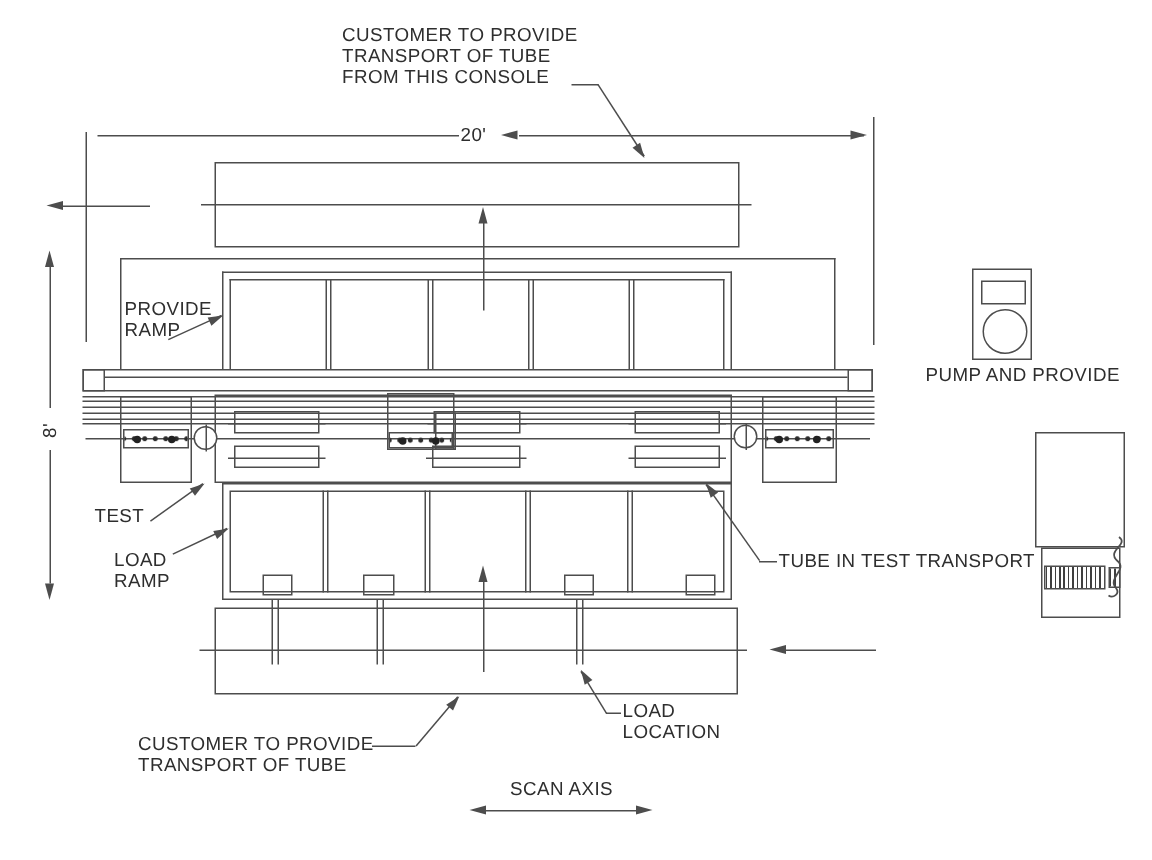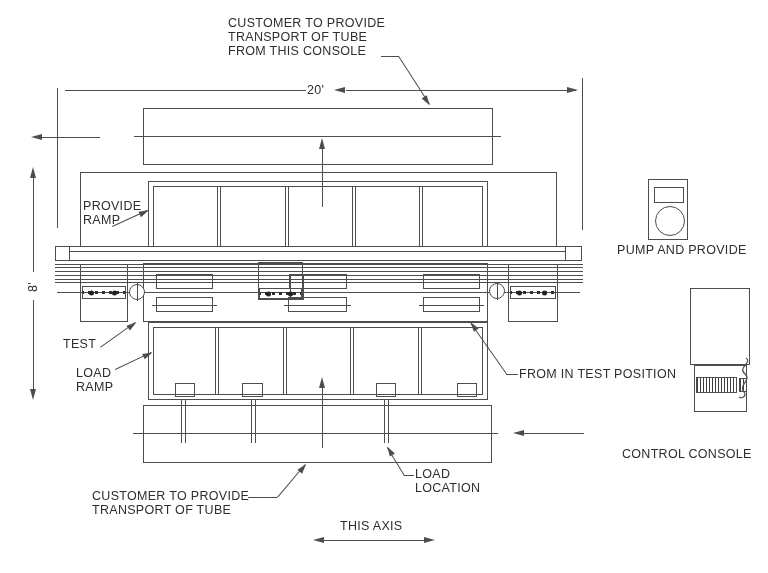--- a/index.html
+++ b/index.html
@@ -169,38 +169,37 @@
 
   <div class="lbl" style="left:415px;top:467px;">
     <div>LOAD</div>
     <div>LOCATION</div>
   </div>
   <div class="g hl" style="left:404px;top:475px;width:10px;"></div>
   <div class="g lead" style="left:404px;top:476px;width:33px;transform:rotate(-121.3deg);">
     <div class="tip"></div>
   </div>
 
-  <div class="lbl" style="left:519px;top:367px;">FROM IN TEST POSITION</div>
+  <div class="lbl" style="left:519px;top:367px;">TUBE IN TEST TRANSPORT</div>
   <div class="g hl" style="left:506px;top:374px;width:12px;"></div>
   <div class="g lead" style="left:506px;top:374px;width:62px;transform:rotate(-125.2deg);">
     <div class="tip"></div>
   </div>
 
-  <div class="lbl" style="left:340px;top:519px;">THIS AXIS</div>
+  <div class="lbl" style="left:340px;top:519px;">SCAN AXIS</div>
   <div class="g hl" style="left:320px;top:540px;width:105px;"></div>
   <div class="g tl" style="left:313px;top:537px;"></div>
   <div class="g tr" style="left:424px;top:537px;"></div>
 
   <div class="g box" style="left:648px;top:179px;width:40px;height:61px;"></div>
   <div class="g box" style="left:654px;top:187px;width:30px;height:16px;"></div>
   <div class="g circ" style="left:655px;top:206px;width:30px;height:30px;"></div>
   <div class="lbl" style="left:617px;top:243px;">PUMP AND PROVIDE</div>
 
   <div class="g box" style="left:690px;top:288px;width:60px;height:77px;"></div>
   <div class="g box" style="left:694px;top:365px;width:53px;height:47px;"></div>
   <div class="g hatch" style="left:696px;top:377px;width:41px;height:16px;"></div>
   <div class="g hatch" style="left:739px;top:378px;width:8px;height:14px;"></div>
   <svg class="g" style="left:736px;top:356px;" width="20" height="48" viewBox="0 0 20 48">
     <path d="M10 2 C 17 7, 1 11, 9 18 C 16 24, 2 29, 8 36 C 11 40, 6 43, 3 41" fill="none" stroke="#4d4d4d" stroke-width="1.2"></path>
   </svg>
-  <div class="lbl" style="left:622px;top:447px;">CONTROL CONSOLE</div>
 
 </div>
 
 </body></html>

